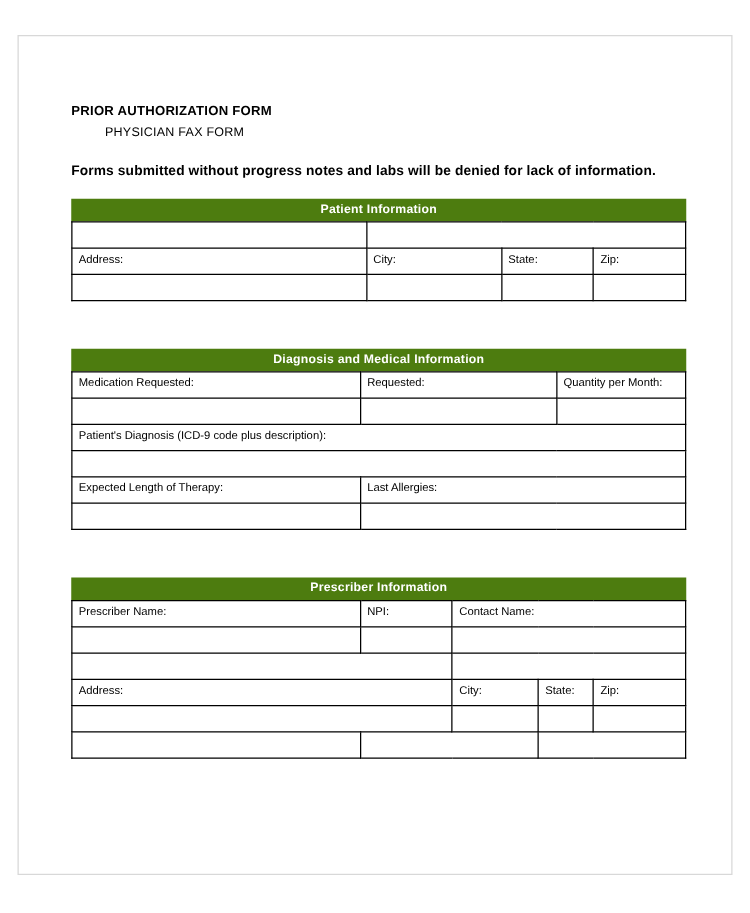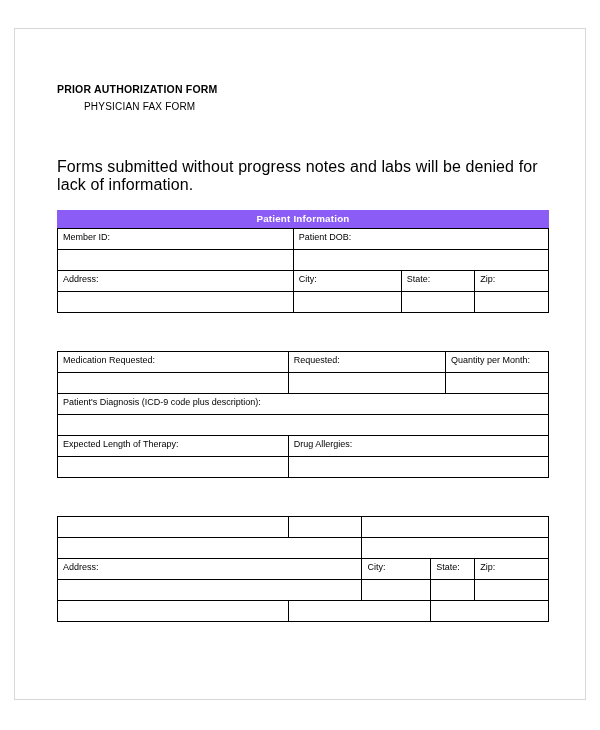--- a/index.html
+++ b/index.html
@@ -55,30 +55,30 @@
   .logo {
     position: relative;
     width: 122px;
     height: 48px;
     margin-top: -6px;
   }
   .logo svg {
     display: block;
   }
   .notice {
-    margin-top: 43px;
-    font-size: 16px;
-    font-weight: normal;
+    margin-top: 16px;
+    font-size: 11px;
+    font-weight: bold;
     letter-spacing: 0.1px;
   }
   .section {
     margin-top: 16px;
   }
   .section-bar {
-    background: #8b5cf6;
+    background: #4d7c0f;
     color: #ffffff;
     text-align: center;
     font-size: 9.8px;
     font-weight: bold;
     padding: 3px 0 4px 0;
     letter-spacing: 0.2px;
   }
   table.grid {
     border-collapse: collapse;
     width: 100%;
@@ -119,24 +119,20 @@
     <div class="section">
       <div class="section-bar">Patient Information</div>
       <table class="grid">
         <colgroup>
           <col style="width:48%">
             <col style="width:22%">
             <col style="width:15%">
             <col style="width:15%">
         </colgroup>
         <tbody>
-            <tr>
-          <td>Member ID:</td>
-          <td colspan="3">Patient DOB:</td>
-        </tr>
         <tr>
           <td class="blank"></td>
           <td class="blank" colspan="3"></td>
         </tr>
         <tr>
           <td>Address:</td>
           <td>City:</td>
           <td>State:</td>
           <td>Zip:</td>
         </tr>
@@ -146,20 +142,21 @@
           <td class="blank"></td>
           <td class="blank"></td>
         </tr>
       </tbody>
         </table>
     </div>
 
     <div class="gap-big"></div>
 
     <div class="section">
+      <div class="section-bar">Diagnosis and Medical Information</div>
       <table class="grid">
         <colgroup>
           <col style="width:47%">
             <col style="width:32%">
             <col style="width:21%">
         </colgroup>
         <tbody>
             <tr>
           <td>Medication Requested:</td>
           <td>Requested:</td>
@@ -171,43 +168,49 @@
           <td class="blank"></td>
         </tr>
         <tr>
           <td colspan="3">Patient's Diagnosis (ICD-9 code plus description):</td>
         </tr>
         <tr>
           <td class="tall" colspan="3"></td>
         </tr>
         <tr>
           <td>Expected Length of Therapy:</td>
-          <td colspan="2">Drug Allergies:</td>
+          <td colspan="2">Last Allergies:</td>
         </tr>
         <tr>
           <td class="blank"></td>
           <td class="blank" colspan="2"></td>
         </tr>
       </tbody>
         </table>
     </div>
 
     <div class="gap-big"></div>
 
     <div class="section">
+      <div class="section-bar">Prescriber Information</div>
       <table class="grid">
         <colgroup>
           <col style="width:38%">
             <col style="width:9%">
             <col style="width:15%">
             <col style="width:14%">
             <col style="width:9%">
             <col style="width:15%">
         </colgroup>
         <tbody>
+            <tr>
+          <td colspan="2">Prescriber Name:</td>
+          <td>NPI:</td>
+          <td colspan="3">Contact Name:</td>
+        </tr>
         <tr>
           <td class="blank" colspan="2"></td>
           <td class="blank"></td>
           <td class="blank" colspan="3"></td>
         </tr>
         <tr>
           <td class="blank" colspan="3"></td>
           <td class="blank" colspan="3"></td>
         </tr>
         <tr>

